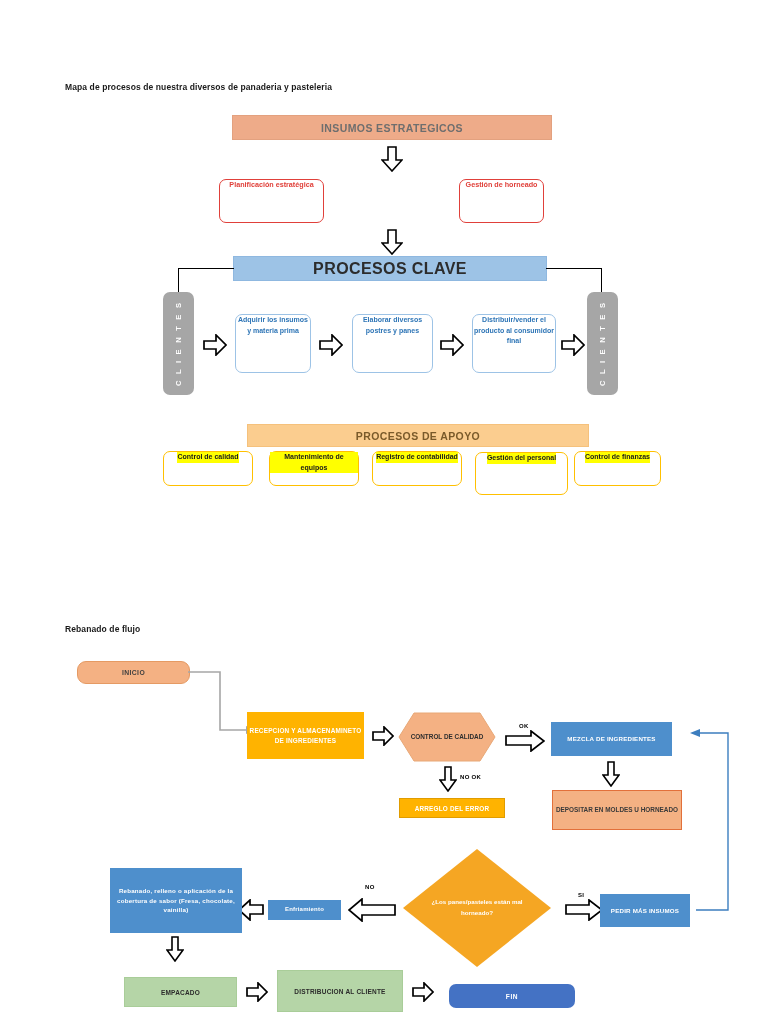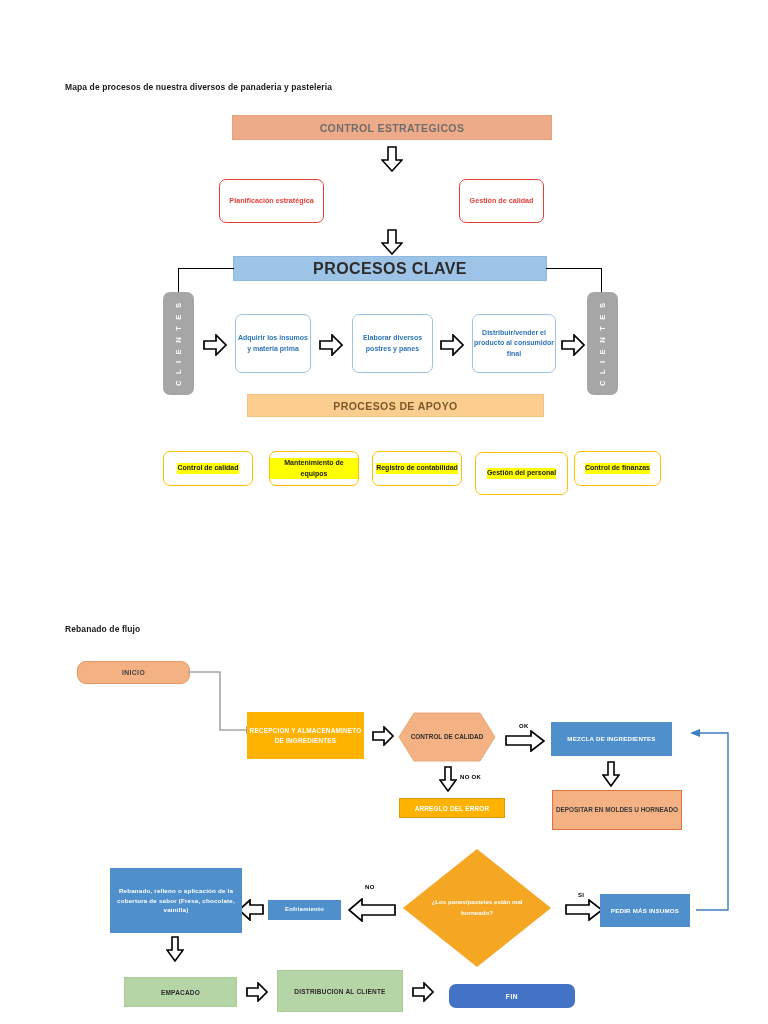--- a/index.html
+++ b/index.html
@@ -19,21 +19,21 @@
   .banner{
     display:flex;align-items:center;justify-content:center;
     font-weight:bold;letter-spacing:.4px;text-align:center;
   }
   .banner-strat{background:#eeab89;border:1px solid #e3a17f;color:#6e6e6e;font-size:10.5px;}
   .banner-clave{background:#9dc3e6;border:1px solid #8fb8e0;color:#2c2c2c;font-size:16px;}
   .banner-apoyo{background:#fbcd8f;border:1px solid #f5c17c;color:#7a5a2a;font-size:10.5px;}
 
   
   .box{
-    display:flex;align-items:center;justify-content:center;text-align:center;
+    display:flex;align-items:flex-start;justify-content:center;text-align:center;
     box-sizing:border-box;
   }
   .box-strat{
     border:1.3px solid #e0403a;border-radius:7px;background:#fff;
     color:#e0403a;font-size:7.2px;font-weight:bold;line-height:1.45;
   }
   .box-key{
     border:1.2px solid #9dc3e6;border-radius:7px;background:#fff;
     color:#2e75b6;font-size:7px;font-weight:bold;line-height:1.5;
   }
@@ -77,33 +77,33 @@
   .fclabel{position:absolute;font-size:6px;font-weight:bold;color:#000;letter-spacing:.3px;}
   .connector{position:absolute;}
 </style>
 </head>
 <body>
 
 <div class="page">
 
   <div class="abs section-title" style="left:65px;top:82px;">Mapa de procesos de nuestra diversos de panaderia y pasteleria</div>
 
-  <div class="abs banner banner-strat" style="left:232px;top:115px;width:320px;height:25px;">CONTROL ESTRATEGICOS</div>
+  <div class="abs banner banner-strat" style="left:232px;top:115px;width:320px;height:25px;">INSUMOS ESTRATEGICOS</div>
 
   <div class="arrow" style="left:381px;top:146px;">
     <svg width="22" height="26" viewBox="0 0 22 26">
       <polygon points="7,1 15,1 15,14 21,14 11,25 1,14 7,14" fill="#ffffff" stroke="#000000" stroke-width="1.6"></polygon>
     </svg>
   </div>
 
   <div class="abs box box-strat" style="left:219px;top:179px;width:105px;height:44px;">
     <span>Planificación estratégica</span>
   </div>
   <div class="abs box box-strat" style="left:459px;top:179px;width:85px;height:44px;">
-    <span>Gestión de calidad</span>
+    <span>Gestión de horneado</span>
   </div>
 
   <div class="arrow" style="left:381px;top:229px;">
     <svg width="22" height="26" viewBox="0 0 22 26">
       <polygon points="7,1 15,1 15,14 21,14 11,25 1,14 7,14" fill="#ffffff" stroke="#000000" stroke-width="1.6"></polygon>
     </svg>
   </div>
 
   <div class="abs banner banner-clave" style="left:233px;top:256px;width:314px;height:25px;">PROCESOS CLAVE</div>
 
@@ -143,21 +143,21 @@
     <svg width="24" height="22" viewBox="0 0 24 22">
       <polygon points="1,7 13,7 13,1 23,11 13,21 13,15 1,15" fill="#ffffff" stroke="#000000" stroke-width="1.7"></polygon>
     </svg>
   </div>
   <div class="arrow" style="left:561px;top:334px;">
     <svg width="24" height="22" viewBox="0 0 24 22">
       <polygon points="1,7 13,7 13,1 23,11 13,21 13,15 1,15" fill="#ffffff" stroke="#000000" stroke-width="1.7"></polygon>
     </svg>
   </div>
 
-  <div class="abs banner banner-apoyo" style="left:247px;top:394px;width:297px;height:23px;">PROCESOS DE APOYO</div>
+  <div class="abs banner banner-apoyo" style="left:247px;top:424px;width:342px;height:23px;">PROCESOS DE APOYO</div>
 
   <div class="abs box box-support" style="left:163px;top:451px;width:90px;height:35px;">
     <span class="hl">Control de calidad</span>
   </div>
   <div class="abs box box-support" style="left:269px;top:451px;width:90px;height:35px;">
     <span class="hl">Mantenimiento de equipos</span>
   </div>
   <div class="abs box box-support" style="left:372px;top:451px;width:90px;height:35px;">
     <span class="hl">Registro de contabilidad</span>
   </div>

